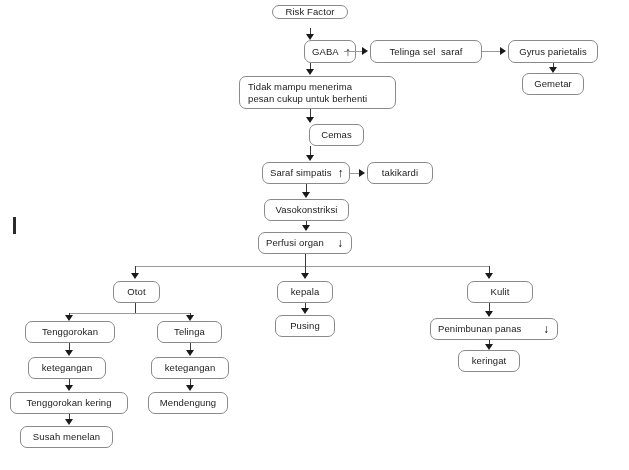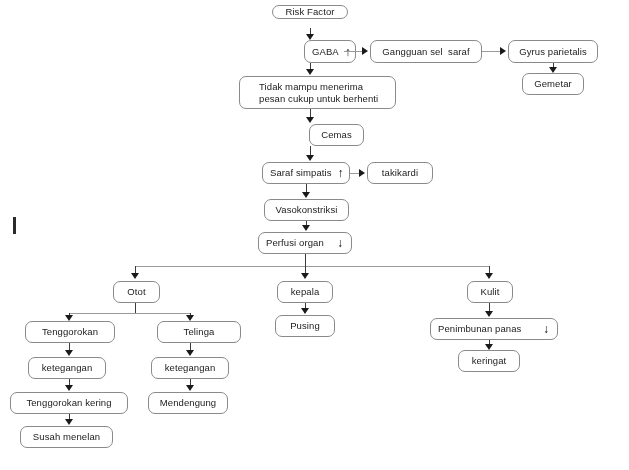--- a/index.html
+++ b/index.html
@@ -30,21 +30,21 @@
     align-items: center;
     justify-content: center;
     text-align: center;
     padding: 1px 4px;
     white-space: pre;
     letter-spacing: 0.1px;
   }
   .node.left-align {
     justify-content: flex-start;
     text-align: left;
-    padding-left: 19px;
+    padding-left: 8px;
     white-space: pre-line;
   }
   .node.with-mark {
     justify-content: space-between;
     padding-left: 7px;
     padding-right: 8px;
   }
   .node .label {
     display: block;
   }
@@ -97,21 +97,21 @@
   <div class="node" style="left:272px; top:5px; width:76px; height:14px;">
     <span class="label">Risk Factor</span>
   </div>
 
   <div class="node with-mark" style="left:276px; top:40px; width:52px; height:23px;margin-left:28px;">
     <span class="label">GABA</span>
     <span class="updown">↑</span>
   </div>
 
   <div class="node" style="left:370px; top:40px; width:112px; height:23px;">
-    <span class="label">Gangguan sel  saraf</span>
+    <span class="label">Telinga sel  saraf</span>
   </div>
 
   <div class="node" style="left:508px; top:40px; width:90px; height:23px;">
     <span class="label">Gyrus parietalis</span>
   </div>
 
   <div class="node" style="left:522px; top:73px; width:62px; height:22px;">
     <span class="label">Gemetar</span>
   </div>
 
@@ -143,29 +143,29 @@
   </div>
 
   <div class="node" style="left:113px; top:281px; width:47px; height:22px;">
     <span class="label">Otot</span>
   </div>
 
   <div class="node" style="left:277px; top:281px; width:56px; height:22px;">
     <span class="label">kepala</span>
   </div>
 
-  <div class="node" style="left:467px; top:281px; width:46px; height:22px;">
+  <div class="node" style="left:467px; top:281px; width:66px; height:22px;">
     <span class="label">Kulit</span>
   </div>
 
   <div class="node" style="left:25px; top:321px; width:90px; height:22px;">
     <span class="label">Tenggorokan</span>
   </div>
 
-  <div class="node" style="left:157px; top:321px; width:84px; height:22px;">
+  <div class="node" style="left:157px; top:321px; width:65px; height:22px;">
     <span class="label">Telinga</span>
   </div>
 
   <div class="node" style="left:275px; top:315px; width:60px; height:22px;text-align:right;">
     <span class="label">Pusing</span>
   </div>
 
   <div class="node with-mark" style="left:430px; top:318px; width:128px; height:22px;">
     <span class="label">Penimbunan panas</span>
     <span class="updown">↓</span>

